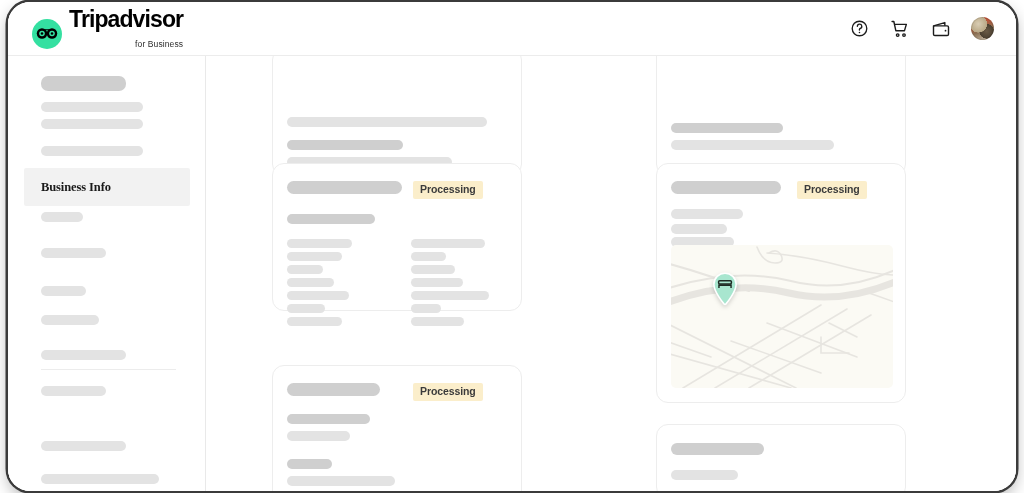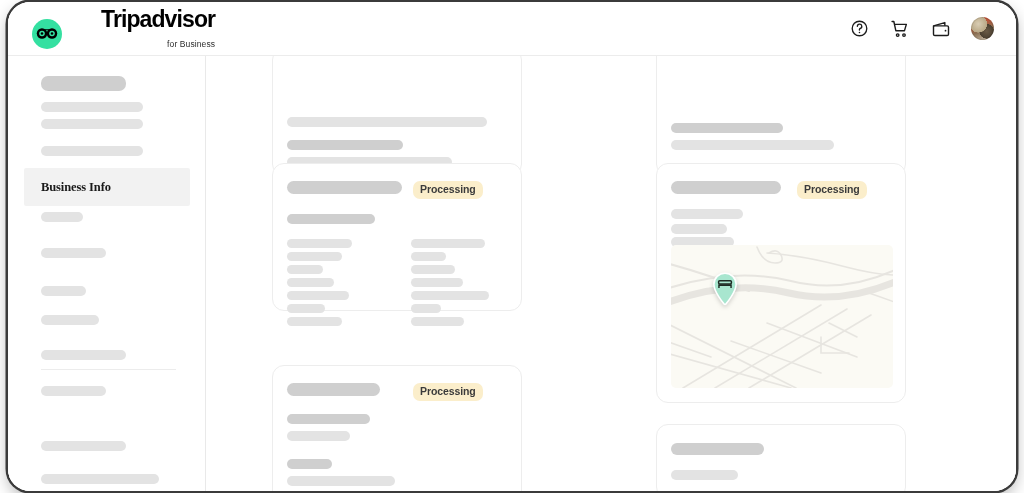--- a/index.html
+++ b/index.html
@@ -38,21 +38,20 @@
     width:30px;height:30px;border-radius:50%;
     background:#34e0a1;
     display:flex;align-items:center;justify-content:center;
     flex:0 0 auto;
   }
   .brand-text{display:flex;flex-direction:column;line-height:1;}
   .brand-word{
     font-size:23px;font-weight:bold;color:#000;
     letter-spacing:-0.9px;line-height:23px;
     font-family:"Liberation Sans", sans-serif;
-    margin-left:32px;
   }
   .brand-sub{
     font-size:8.5px;color:#2c2c2c;letter-spacing:.1px;
     text-align:right;margin-top:9px;
   }
   .header-spacer{flex:1;}
   .header-icons{display:flex;align-items:center;gap:19px;}
   .hicon{
     width:22px;height:22px;display:flex;align-items:center;justify-content:center;
     color:#222;cursor:pointer;
@@ -110,21 +109,21 @@
     border:1px solid #ededed;
     border-radius:12px;
     box-sizing:border-box;
   }
   .badge{
     position:absolute;
     background:#fbeecb;
     color:#3b3b3b;
     font-size:10.5px;font-weight:bold;
     padding:3px 7px 4px 7px;
-    border-radius:7px;
+    border-radius:2px;
     letter-spacing:-.1px;
     line-height:1;
   }
   .map{
     position:absolute;
     background:#fbfaf4;
     border-radius:5px;
     overflow:hidden;
   }
   .pin-wrap{position:absolute;filter:drop-shadow(0 2px 2px rgba(0,0,0,.17));}

